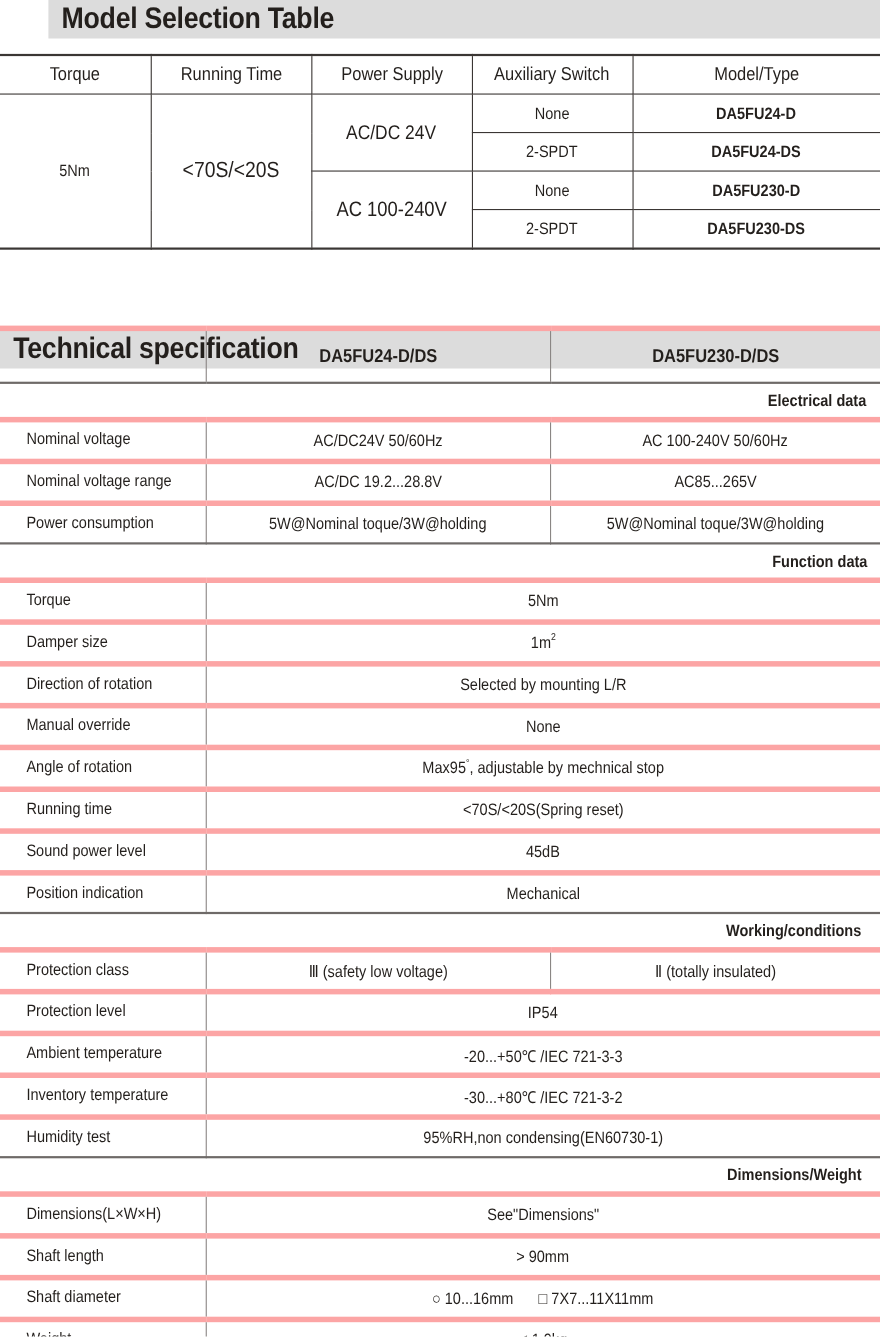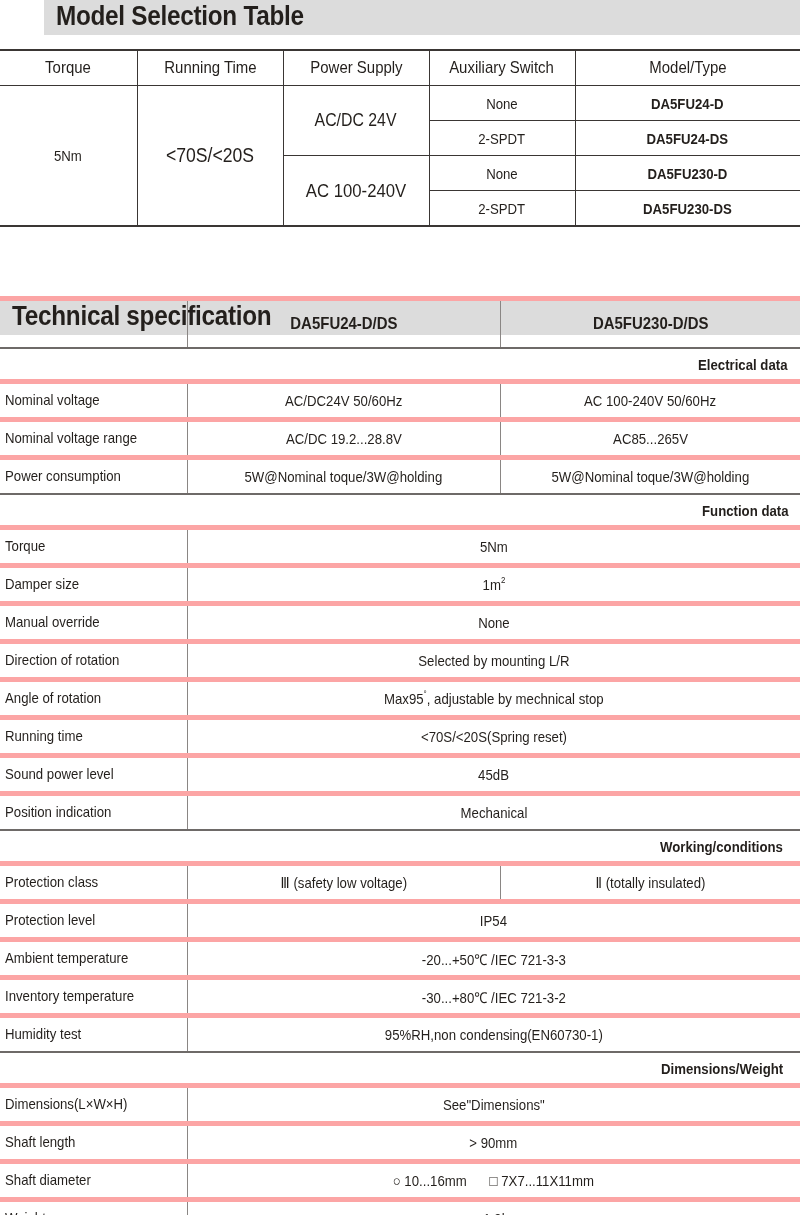--- a/index.html
+++ b/index.html
@@ -15,21 +15,21 @@
   #sel { top:49px; border-top:2px solid #3a3634; border-bottom:2px solid #3a3634; }
   #sel td { border:1px solid #3a3634; font-size:17px; }
   #sel tr > td:first-child { border-left:none; }
   #sel tr > td:last-child { border-right:none; }
   #sel .hdr td { height:34px; }
   #sel .sub td { height:34px; }
   #sel .bold { font-weight:bold; font-size:15px; }
   
   #spec { top:296px; border-top:2px solid #3a3634; border-bottom:2px solid #6e6a68; }
   #spec td { border-top:5px solid #fca5a5; border-bottom:1px solid #8a8684; height:33px; font-size:15px; }
-  #spec td.lbl { text-align:left; padding-left:5px; border-right:1px solid #8a8684; vertical-align:top; padding-top:7px; height:26px; }
+  #spec td.lbl { text-align:left; padding-left:24px; border-right:1px solid #8a8684; vertical-align:top; padding-top:7px; height:26px; }
   #spec td.mid { border-right:1px solid #8a8684; }
   #spec tr.head td { height:46px; font-weight:bold; font-size:17px; border-bottom:2px solid #6e6a68; }
   #spec tr.section td { text-align:right; padding-left:11px; font-weight:bold; font-size:15px; height:30px;
                         border-bottom:2px solid #6e6a68; border-top:2px solid #6e6a68; }
   sup { font-size:9px; vertical-align:7px; line-height:0; }
 </style>
 </head>
 <body>
 
 <div class="band" style="top:0;height:35px;margin-left:44px;">
@@ -116,26 +116,26 @@
   </tr>
   <tr>
     <td class="lbl"><span class="narrow" style="transform-origin:left">Torque</span></td>
     <td colspan="2"><span class="narrow">5Nm</span></td>
   </tr>
   <tr>
     <td class="lbl"><span class="narrow" style="transform-origin:left">Damper size</span></td>
     <td colspan="2"><span class="narrow"><span>1m</span><sup>2</sup></span></td>
   </tr>
   <tr>
+    <td class="lbl"><span class="narrow" style="transform-origin:left">Direction of rotation</span></td>
+    <td colspan="2"><span class="narrow">Selected by mounting L/R</span></td>
+  </tr>
+  <tr>
     <td class="lbl"><span class="narrow" style="transform-origin:left">Manual override</span></td>
     <td colspan="2"><span class="narrow">None</span></td>
-  </tr>
-  <tr>
-    <td class="lbl"><span class="narrow" style="transform-origin:left">Direction of rotation</span></td>
-    <td colspan="2"><span class="narrow">Selected by mounting L/R</span></td>
   </tr>
   <tr>
     <td class="lbl"><span class="narrow" style="transform-origin:left">Angle of rotation</span></td>
     <td colspan="2"><span class="narrow"><span>Max95</span><sup>°</sup><span>, adjustable by mechnical stop</span></span></td>
   </tr>
   <tr>
     <td class="lbl"><span class="narrow" style="transform-origin:left">Running time</span></td>
     <td colspan="2"><span class="narrow">&lt;70S/&lt;20S(Spring reset)</span></td>
   </tr>
   <tr>

